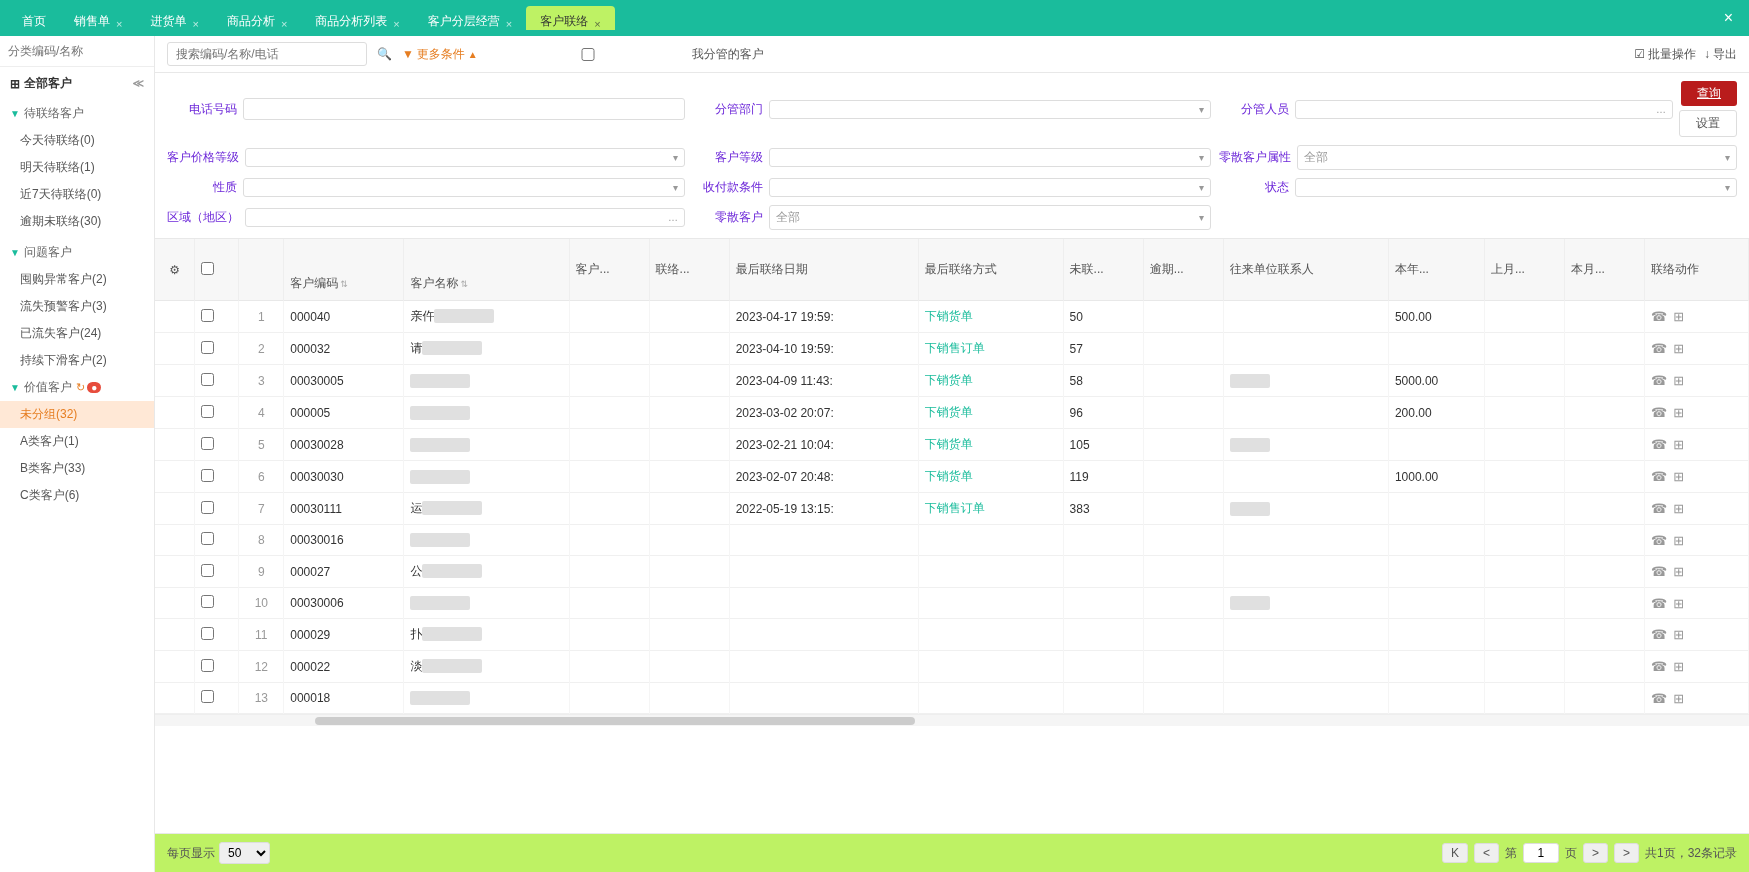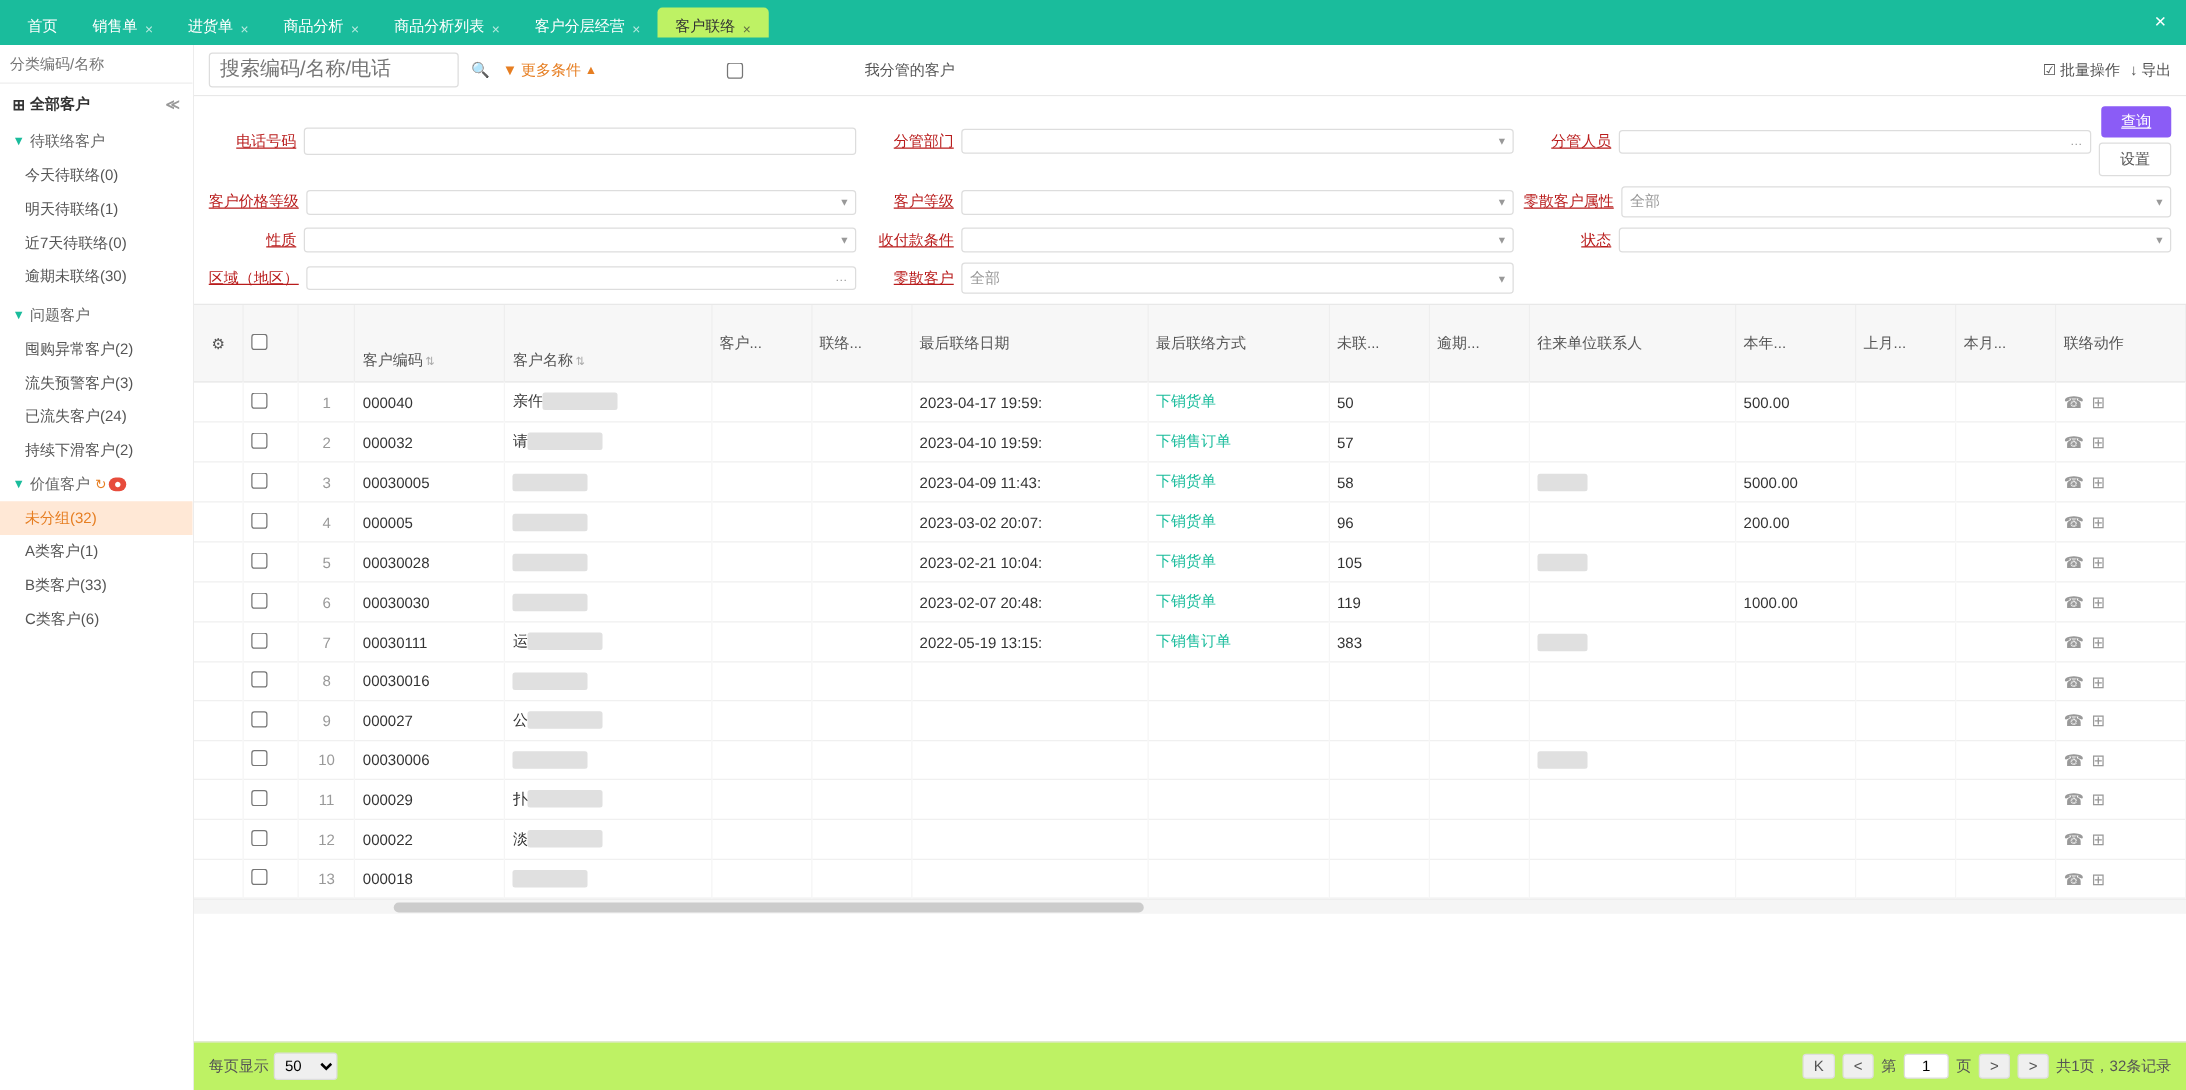--- a/index.html
+++ b/index.html
@@ -135,21 +135,21 @@
       display: flex;
       align-items: center;
       gap: 10px;
     }
     .filter-bar input {
       border: 1px solid #ddd;
       border-radius: 3px;
       padding: 4px 8px;
       width: 200px;
       outline: none;
-      font-size: 16px;
+      font-size: 12px;
     }
     .filter-bar .search-btn {
       color: #1abc9c;
       cursor: pointer;
     }
     .filter-bar .more-conditions {
       color: #e67e22;
       cursor: pointer;
       display: flex;
       align-items: center;
@@ -189,25 +189,24 @@
       display: grid;
       grid-template-columns: 1fr 1fr 1fr;
       gap: 8px;
     }
     .filter-row {
       display: flex;
       align-items: center;
       gap: 6px;
     }
     .filter-label {
-      color: #b91c1c;
+      color: #6d28d9;
       white-space: nowrap;
       min-width: 70px;
       text-align: right;
-      text-decoration: underline;
     }
     .filter-input {
       flex: 1;
       border: 1px solid #ddd;
       border-radius: 3px;
       padding: 3px 6px;
       font-size: 12px;
       outline: none;
     }
     .filter-select {
@@ -229,21 +228,21 @@
       font-size: 10px;
     }
     .filter-actions {
       display: flex;
       flex-direction: column;
       gap: 4px;
       justify-content: flex-start;
       align-items: flex-end;
     }
     .btn-query {
-      background: #8b5cf6;
+      background: #b91c1c;
       color: #fff;
       border: none;
       border-radius: 3px;
       padding: 4px 16px;
       cursor: pointer;
       font-size: 12px;
       text-decoration: underline;
     }
     .btn-reset {
       background: #fff;

